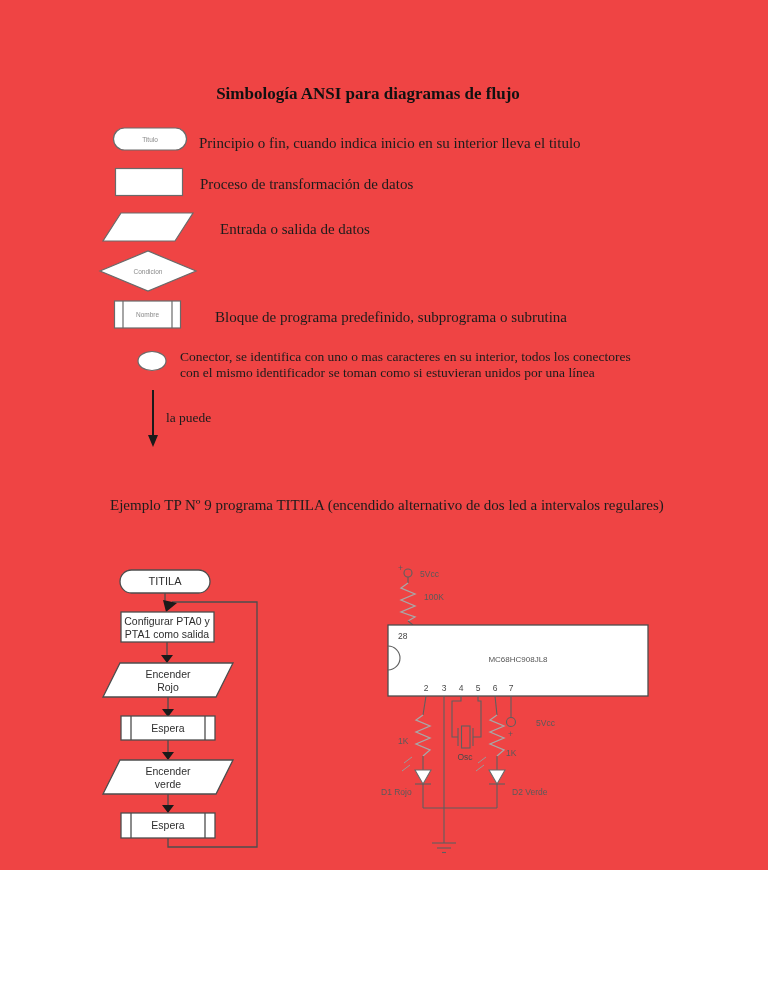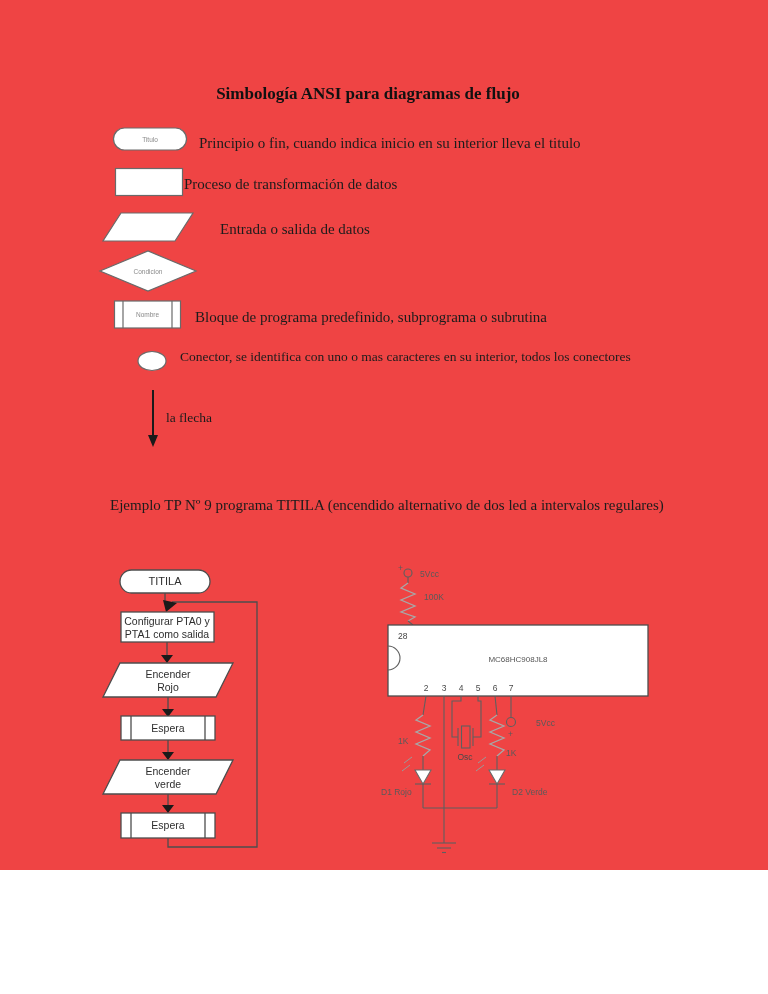--- a/index.html
+++ b/index.html
@@ -38,54 +38,55 @@
 
   <svg class="abs" style="left:112px;top:126px" width="78" height="27">
     <rect x="1.5" y="2" width="73" height="22" rx="11" class="shape"></rect>
     <text x="38" y="15.5" class="tiny">Titulo</text>
   </svg>
   <div class="desc" style="left:199px;top:135px">Principio o fin, cuando indica inicio en su interior lleva el titulo</div>
 
   <svg class="abs" style="left:114px;top:167px" width="72" height="31">
     <rect x="1.5" y="1.5" width="67" height="27" class="shape"></rect>
   </svg>
-  <div class="desc" style="left:184px;top:176px">Proceso de transformación de datos</div>
+  <div class="desc" style="left:200px;top:176px">Proceso de transformación de datos</div>
 
   <svg class="abs" style="left:100px;top:211px" width="96" height="33">
     <polygon points="21,2 93,2 75,30 3,30" class="shape"></polygon>
   </svg>
   <div class="desc" style="left:220px;top:221px">Entrada o salida de datos</div>
 
   <svg class="abs" style="left:98px;top:249px" width="102" height="46">
     <polygon points="2,22 50,2 98,22 50,42" class="shape"></polygon>
     <text x="50" y="24.5" class="tiny">Condicion</text>
   </svg>
 
   <svg class="abs" style="left:113px;top:299px" width="72" height="32">
     <rect x="1.5" y="2" width="66" height="27" class="shape"></rect>
     <line x1="10" y1="2" x2="10" y2="29" class="shape"></line>
     <line x1="59" y1="2" x2="59" y2="29" class="shape"></line>
     <text x="34.5" y="18" class="tiny">Nombre</text>
   </svg>
-  <div class="desc" style="left:195px;top:309px">Bloque de programa predefinido, subprograma o subrutina</div>
+  <div class="desc" style="left:215px;top:309px">Bloque de programa predefinido, subprograma o subrutina</div>
 
   <svg class="abs" style="left:136px;top:349px" width="34" height="24">
     <ellipse cx="16" cy="12" rx="14" ry="9.5" class="shape"></ellipse>
   </svg>
   <div class="desc2" style="left:180px;top:349px">
     <span>Conector, se identifica con uno o mas caracteres en su interior, todos los conectores</span><br>
+    <span>con el mismo identificador se toman como si estuvieran unidos por una línea</span>
   </div>
 
   <svg class="abs" style="left:145px;top:388px" width="16" height="62">
     <line x1="8" y1="2" x2="8" y2="49" class="arrow-line"></line>
     <polygon points="3,47 13,47 8,59" class="arrow-head"></polygon>
   </svg>
   <div class="desc2" style="left:166px;top:394px">
     <br>
-    <span>la flecha</span>
+    <span>la puede</span>
   </div>
 
   <div class="desc" style="left:110px;top:497px">Ejemplo TP Nº 9 programa TITILA (encendido alternativo de dos led a intervalos regulares)</div>
 
   <svg class="abs" style="left:95px;top:558px" width="180" height="302" viewBox="95 558 180 302">
 
     <polyline points="168,838 168,847 257,847 257,602 172,602" class="fc-line"></polyline>
 
     <rect x="120" y="570" width="90" height="23" rx="11.5" class="fc-shape"></rect>
     <text x="165" y="585" class="fc-text" style="font-size:11px">TITILA</text>

